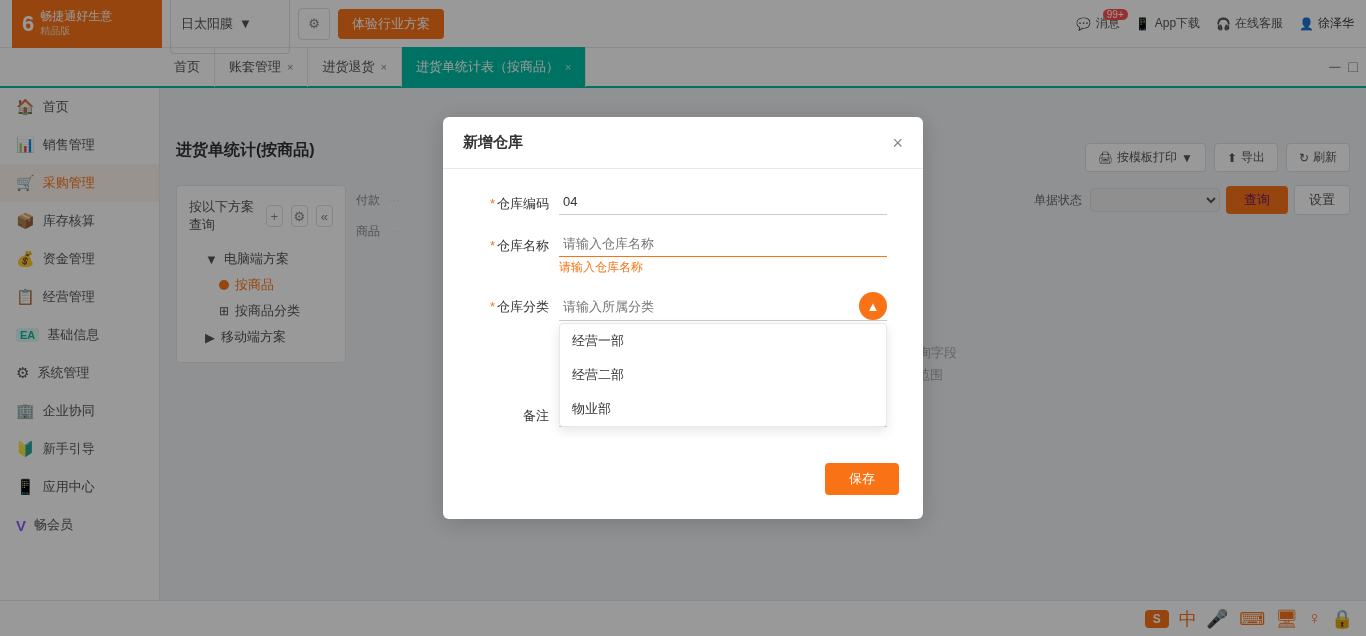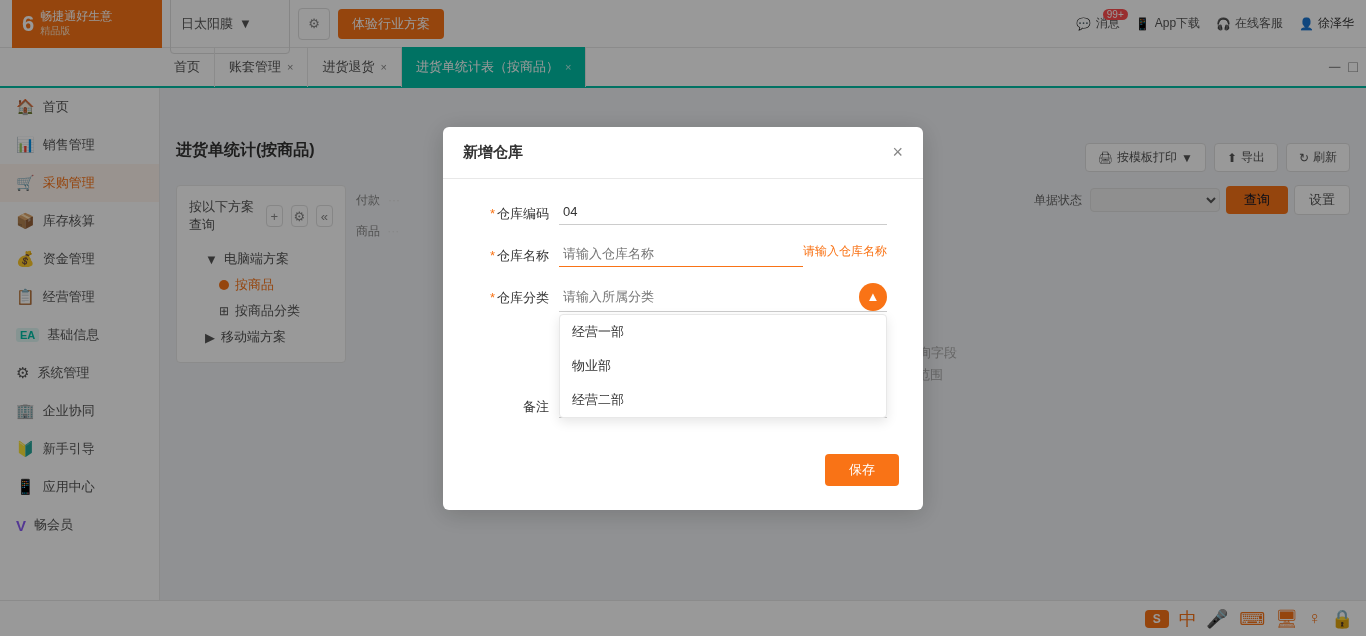--- a/index.html
+++ b/index.html
@@ -95,21 +95,21 @@
     .tree-item {
       display: flex; align-items: center; gap: 6px; padding: 4px 0; cursor: pointer; color: #555;
     }
     .tree-item.active { color: #f97316; }
     .tree-item .orange-dot { width: 10px; height: 10px; background: #f97316; border-radius: 50%; }
     .toolbar-btn {
       display: flex; align-items: center; gap: 4px; padding: 5px 12px;
       border: 1px solid #e0e0e0; border-radius: 4px; cursor: pointer; background: #fff; color: #555; font-size: 12px;
     }
     .query-btn {
-      background: #f97316; color: #0f172a; border: none; border-radius: 4px;
+      background: #f97316; color: #701a75; border: none; border-radius: 4px;
       padding: 5px 18px; cursor: pointer; font-size: 13px;
     }
     .settings-btn {
       background: #fff; color: #555; border: 1px solid #e0e0e0; border-radius: 4px;
       padding: 5px 14px; cursor: pointer; font-size: 13px;
     }
 
     
     .overlay {
       position: fixed; top: 0; left: 0; width: 100%; height: 100%;
@@ -137,21 +137,21 @@
       width: 80px; flex-shrink: 0; text-align: right; padding-right: 10px;
       padding-top: 6px; color: #333; font-size: 13px;
     }
     .form-label.required::before { content: '*'; color: #f97316; margin-right: 2px; }
     .form-input {
       flex: 1; border: none; border-bottom: 1px solid #ccc; outline: none;
       padding: 5px 4px; font-size: 13px; color: #333;
     }
     .form-input.error-border { border-bottom: 1.5px solid #f97316; }
     .error-msg { color: #f97316; font-size: 12px; margin-top: 2px; }
-    .form-field-wrap { flex: 1; display: flex; }
+    .form-field-wrap { flex: 1; display: flex; flex-direction: column; }
 
     .category-select-wrap {
       flex: 1; position: relative;
     }
     .category-input-row {
       display: flex; align-items: center; border-bottom: 1px solid #ccc;
     }
     .category-input {
       flex: 1; border: none; outline: none; padding: 5px 4px; font-size: 13px; color: #999;
     }
@@ -423,22 +423,22 @@
         <span class="form-label required">仓库分类</span>
         <div class="category-select-wrap">
           <div class="category-input-row">
             <input class="category-input" type="text" placeholder="请输入所属分类" style="">
             <div class="category-arrow">
               <span>▲</span>
             </div>
           </div>
           <div class="dropdown-list">
             <div class="dropdown-item">经营一部</div>
+            <div class="dropdown-item">经营二部</div>
             <div class="dropdown-item">物业部</div>
-            <div class="dropdown-item">经营二部</div>
           </div>
         </div>
       </div>
 
       <div class="form-row" style="margin-top: 80px;">
         <span class="form-label">备注</span>
         <input class="form-input" type="text" style="">
       </div>
     </div>
     <div class="modal-footer">

